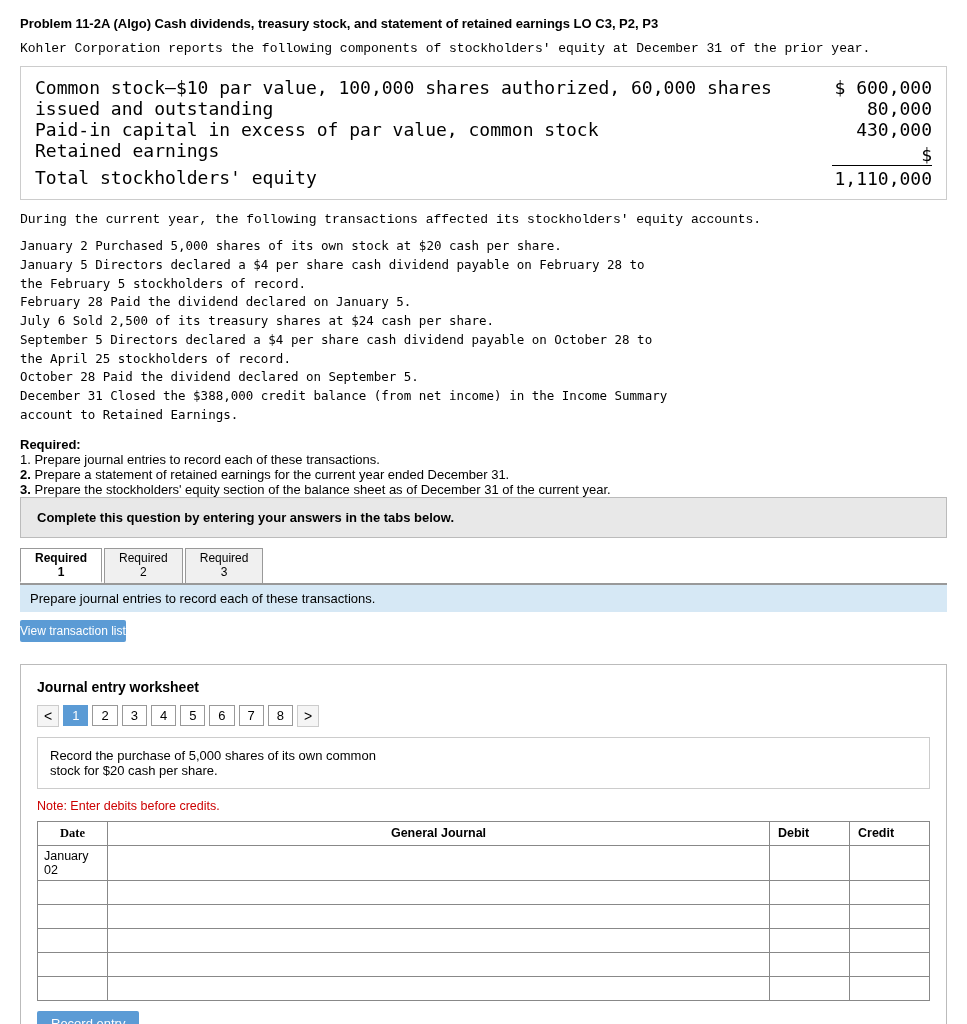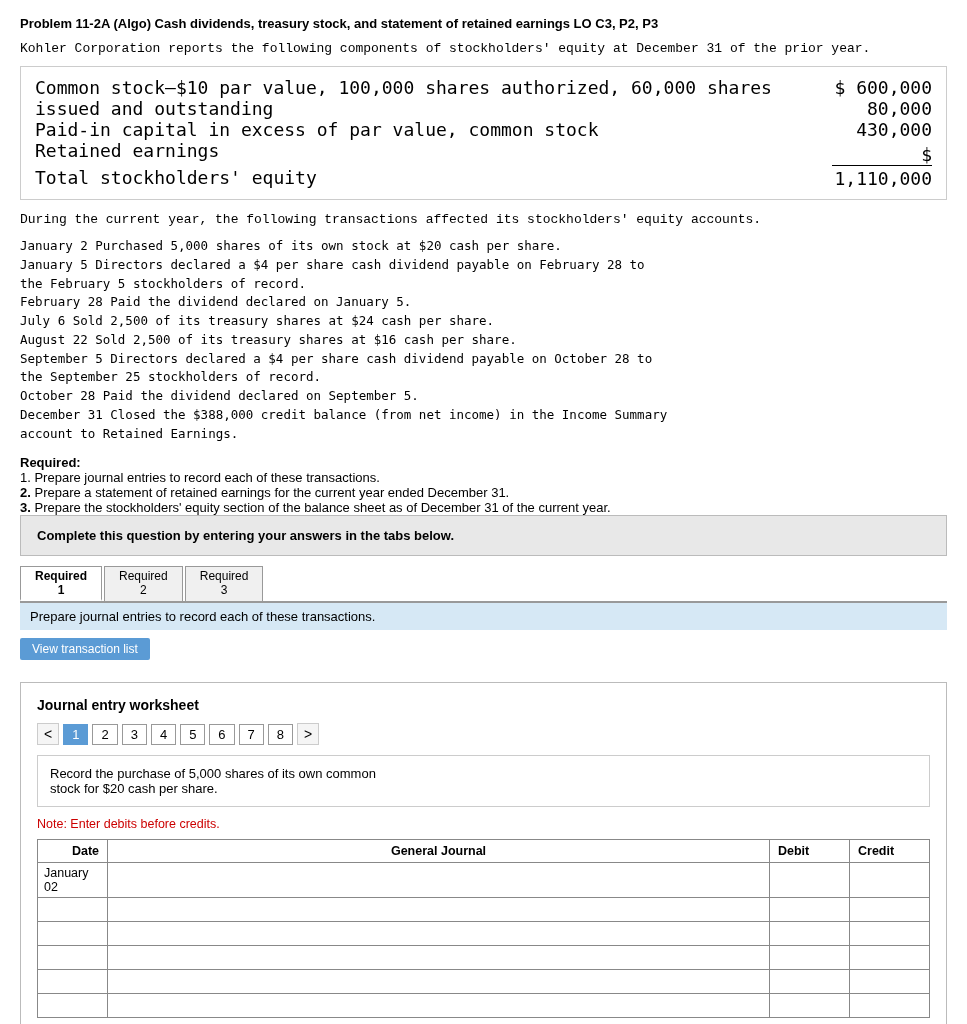--- a/index.html
+++ b/index.html
@@ -80,21 +80,21 @@
     .tab-content-label {
       background: #d6e8f5;
       padding: 6px 10px;
       font-size: 13px;
       margin-bottom: 8px;
     }
     .view-transaction-btn {
       display: inline-block;
       background: #5b9bd5;
       color: #fff;
-      padding: 4px 12px;
+      padding: 4px 0;
       font-size: 12px;
       border: none;
       cursor: pointer;
       margin-bottom: 12px;
       border-radius: 2px;
     }
     .worksheet-box {
       border: 1px solid #bbb;
       padding: 14px 16px;
       margin-bottom: 0;
@@ -146,21 +146,21 @@
       border-collapse: collapse;
       margin-bottom: 10px;
     }
     .journal-table th {
       background: #fff;
       border: 1px solid #888;
       padding: 4px 8px;
       font-size: 12.5px;
       text-align: left;
     }
-    .journal-table th.date-col { width: 70px; text-align: right; }
+    .journal-table th.date-col { width: 70px; text-align: center; font-family: Liberation Serif, serif; }
     .journal-table th.journal-col { text-align: center; }
     .journal-table th.debit-col { width: 80px; }
     .journal-table th.credit-col { width: 80px; margin-top: 45px; }
     .journal-table td {
       border: 1px solid #888;
       padding: 3px 6px;
       height: 24px;
       font-size: 12.5px;
     }
     .journal-table td input {
@@ -217,23 +217,22 @@
 </div>
 
 <div class="intro-text">During the current year, the following transactions affected its stockholders' equity accounts.</div>
 
 <div class="transactions-block">
   <div>   January 2  Purchased 5,000 shares of its own stock at $20 cash per share.</div>
   <div>   January 5  Directors declared a $4 per share cash dividend payable on February 28 to</div>
   <div>              the February 5 stockholders of record.</div>
   <div>February 28  Paid the dividend declared on January 5.</div>
   <div>      July 6  Sold 2,500 of its treasury shares at $24 cash per share.</div>
-  <div>  August 22  Sold 2,500 of its treasury shares at $16 cash per share.</div>
   <div>September 5  Directors declared a $4 per share cash dividend payable on October 28 to</div>
-  <div>              the September 25 stockholders of record.</div>
+  <div>              the April 25 stockholders of record.</div>
   <div>  October 28  Paid the dividend declared on September 5.</div>
   <div>December 31  Closed the $388,000 credit balance (from net income) in the Income Summary</div>
   <div>              account to Retained Earnings.</div>
 </div>
 
 <div class="required-section">
   <div><strong>Required:</strong></div>
   <div>1. Prepare journal entries to record each of these transactions.</div>
   <div><strong>2.</strong> Prepare a statement of retained earnings for the current year ended December 31.</div>
   <div><strong>3.</strong> Prepare the stockholders' equity section of the balance sheet as of December 31 of the current year.</div>

